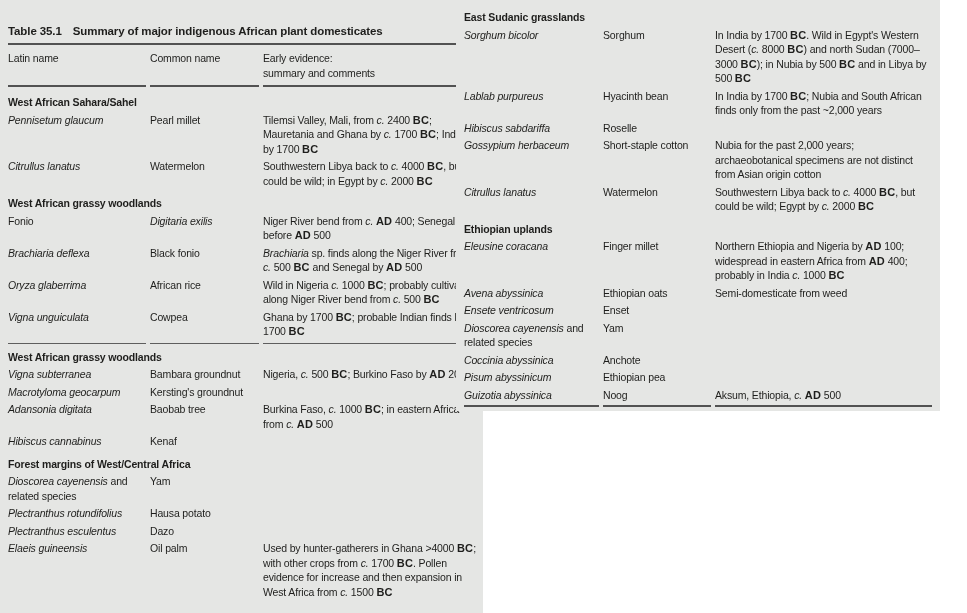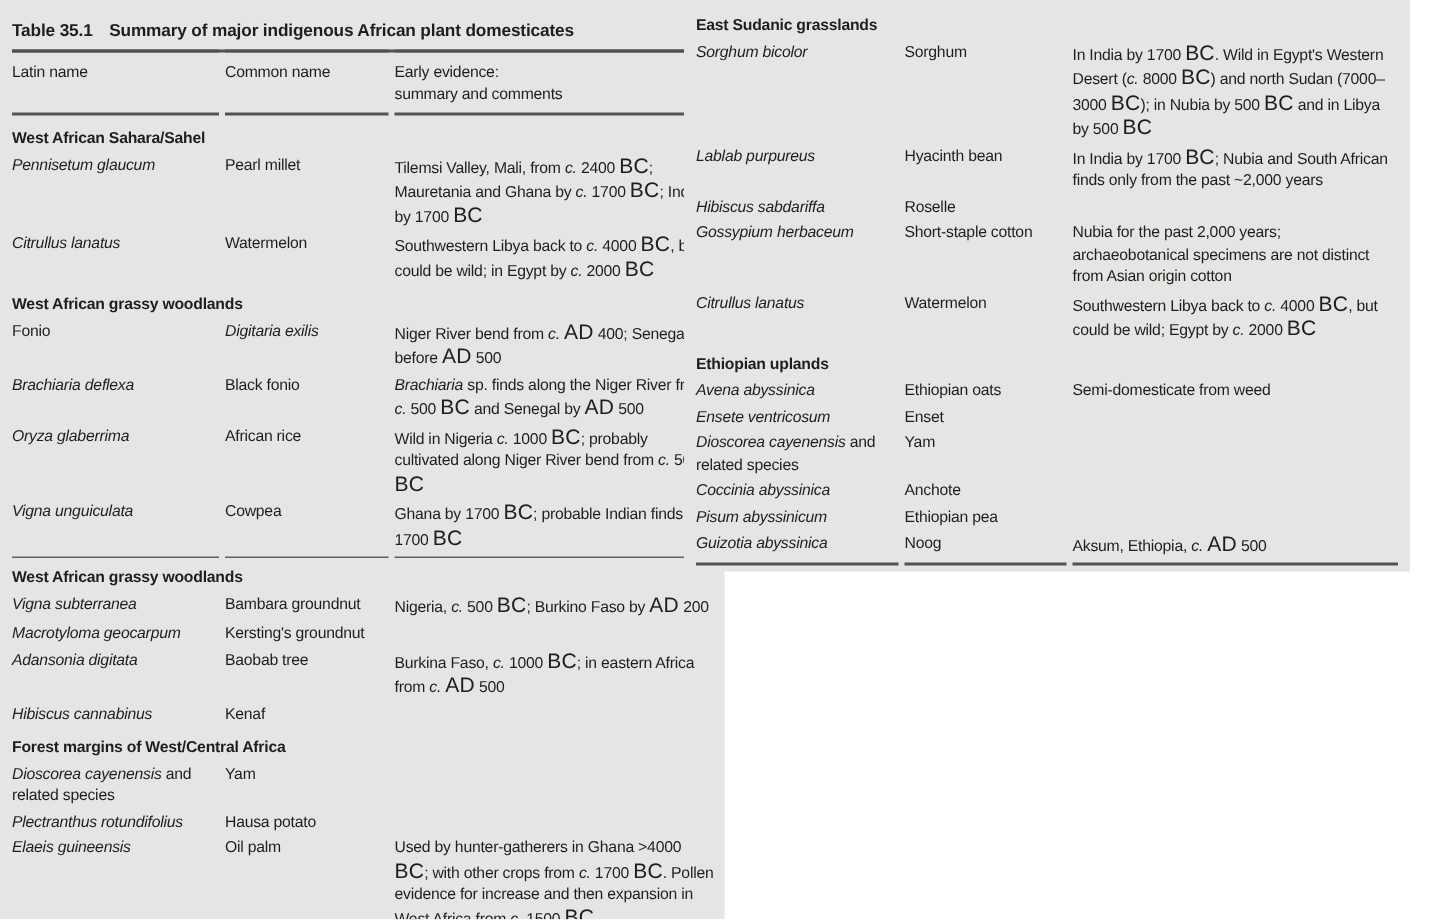--- a/index.html
+++ b/index.html
@@ -25,21 +25,21 @@
   }
   .panel {
     position: absolute;
     top: 0;
     background: var(--panel);
   }
   .panel-left {
     left: 0;
     width: 483px;
     height: 613px;
-    padding: 14px 6px 0 8px;
+    padding: 24px 6px 0 8px;
     overflow: hidden;
   }
   .panel-right {
     left: 456px;
     width: 484px;
     height: auto;
     padding: 2px 8px 4px 8px;
   }
   .table-title { font-size: 11.5px; line-height: 15px; font-weight: bold; letter-spacing: -0.1px; }
   .table-title .title-label { margin-right: 11px; }
@@ -77,21 +77,21 @@
   .section-header {
     font-size: 10.5px;
     font-weight: bold;
     margin: 8px 0 3px 0;
   }
   .section-rule { margin-top: 4px; }
   .section-rule + .section-header { margin-top: 6px; }
 
   .rows { }
   i { font-style: italic; }
-  .sc { font-size: 14px; letter-spacing: 0.15px; }
+  .sc { font-size: 11px; letter-spacing: 0.15px; font-weight: bold; }
   .bottom-rule { margin-top: 2px; }
 </style>
 </head>
 <body>
 
 <div class="page">
 
   <div class="panel panel-left">
     <div class="table-title">
       <span class="title-label">Table 35.1</span><span>Summary of major indigenous African plant domesticates</span>
@@ -206,20 +206,25 @@
     <div class="cell c2">Yam</div>
     <div class="cell c3"></div>
   </div>
 
   <div class="grid-row">
     <div class="cell c1"><i>Plectranthus rotundifolius</i></div>
     <div class="cell c2">Hausa potato</div>
     <div class="cell c3"></div>
   </div>
 
+  <div class="grid-row">
+    <div class="cell c1"><i>Plectranthus esculentus</i></div>
+    <div class="cell c2">Dazo</div>
+    <div class="cell c3"></div>
+  </div>
 
   <div class="grid-row">
     <div class="cell c1"><i>Elaeis guineensis</i></div>
     <div class="cell c2">Oil palm</div>
     <div class="cell c3">Used by hunter-gatherers in Ghana &gt;4000 <span class="sc">BC</span>; with other crops from <i>c.</i> 1700 <span class="sc">BC</span>. Pollen evidence for increase and then expansion in West Africa from <i>c.</i> 1500 <span class="sc">BC</span></div>
   </div>
 
 </div>
   </section>
 </div>
@@ -261,20 +266,25 @@
     <div class="cell c3">Southwestern Libya back to <i>c.</i> 4000 <span class="sc">BC</span>, but could be wild; Egypt by <i>c.</i> 2000 <span class="sc">BC</span></div>
   </div>
 </div>
   </section>
 
   <section class="section">
 
     <h3 class="section-header">Ethiopian uplands</h3>
     <div class="rows">
 
+  <div class="grid-row">
+    <div class="cell c1"><i>Eleusine coracana</i></div>
+    <div class="cell c2">Finger millet</div>
+    <div class="cell c3">Northern Ethiopia and Nigeria by <span class="sc">AD</span> 100; widespread in eastern Africa from <span class="sc">AD</span> 400; probably in India <i>c.</i> 1000 <span class="sc">BC</span></div>
+  </div>
 
   <div class="grid-row">
     <div class="cell c1"><i>Avena abyssinica</i></div>
     <div class="cell c2">Ethiopian oats</div>
     <div class="cell c3">Semi-domesticate from weed</div>
   </div>
 
   <div class="grid-row">
     <div class="cell c1"><i>Ensete ventricosum</i></div>
     <div class="cell c2">Enset</div>

